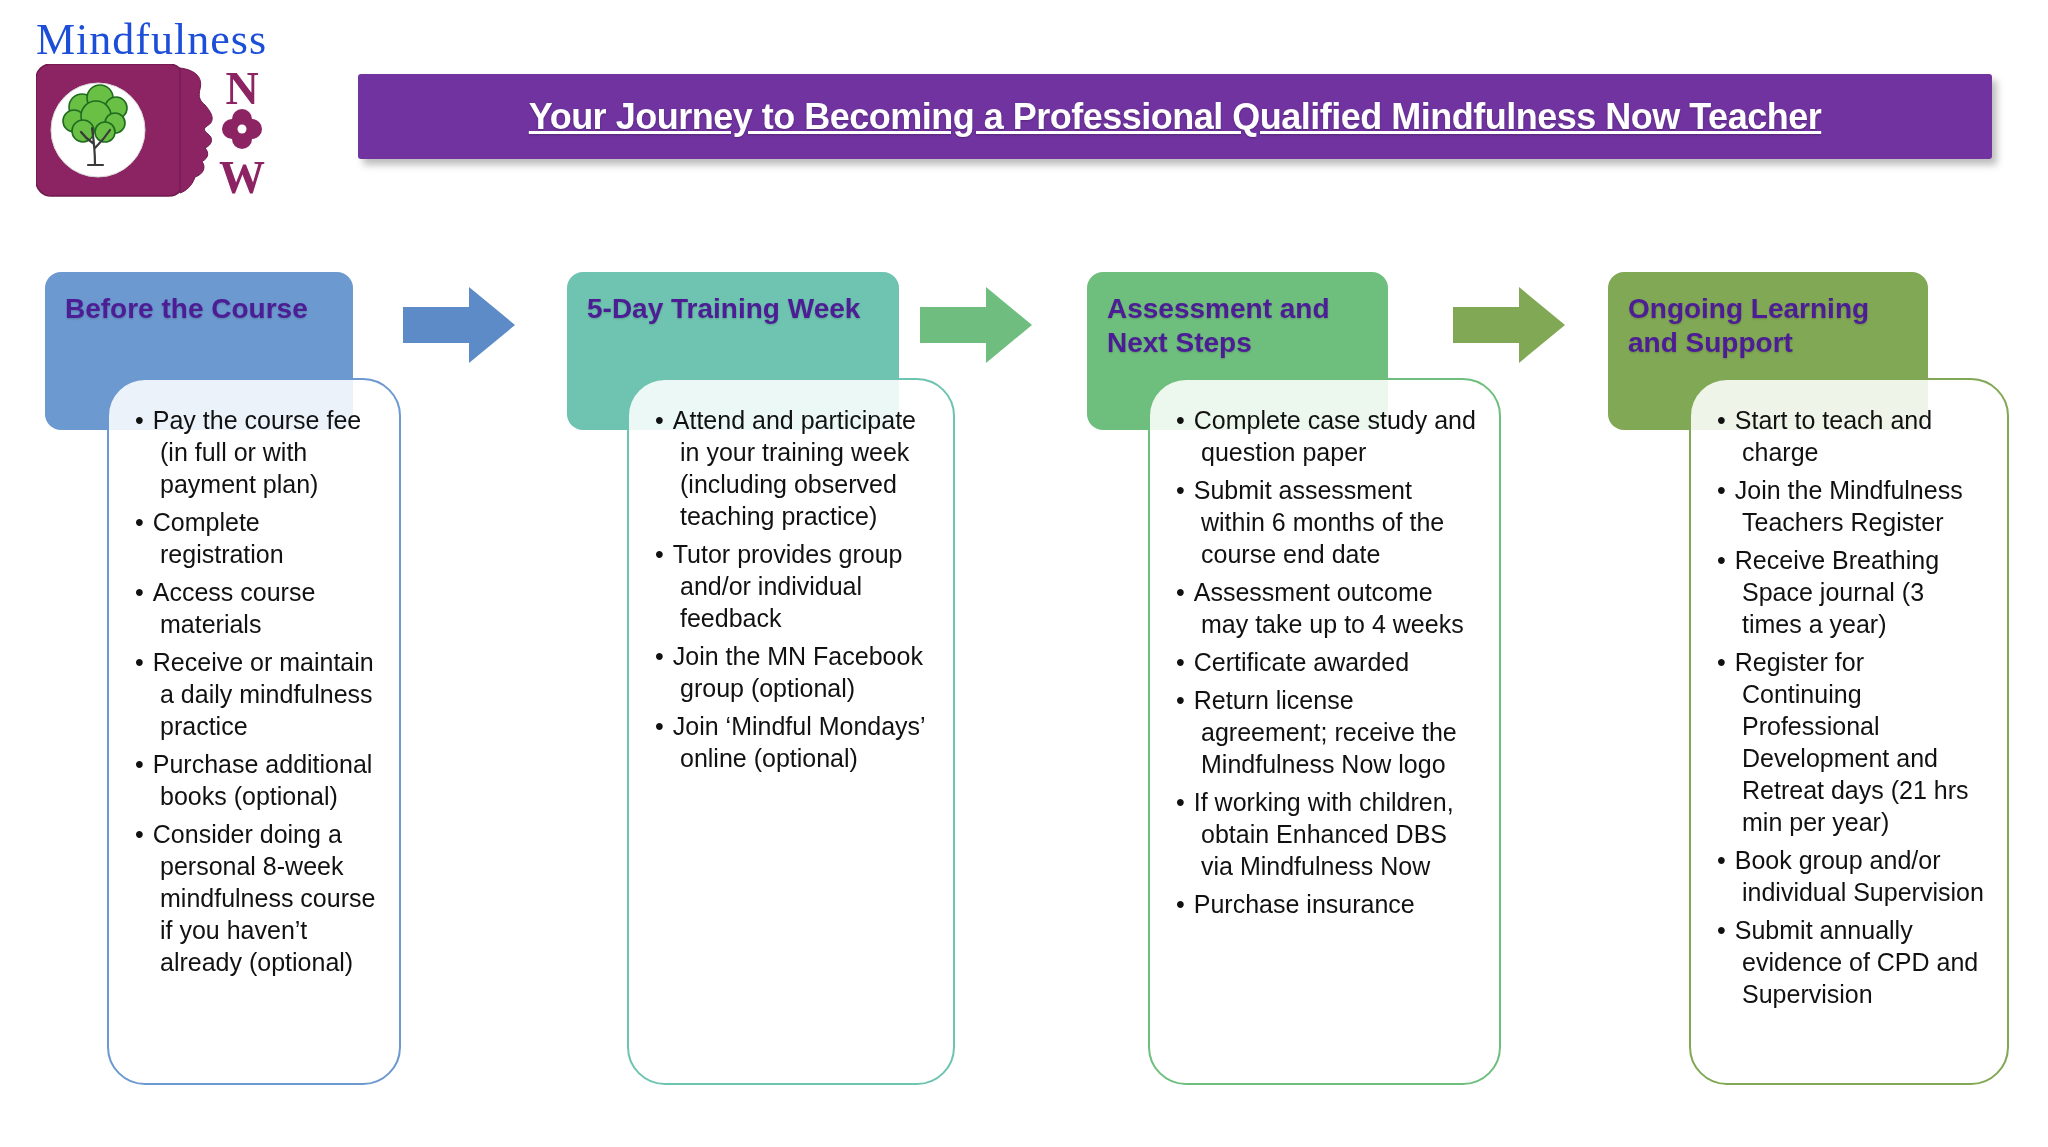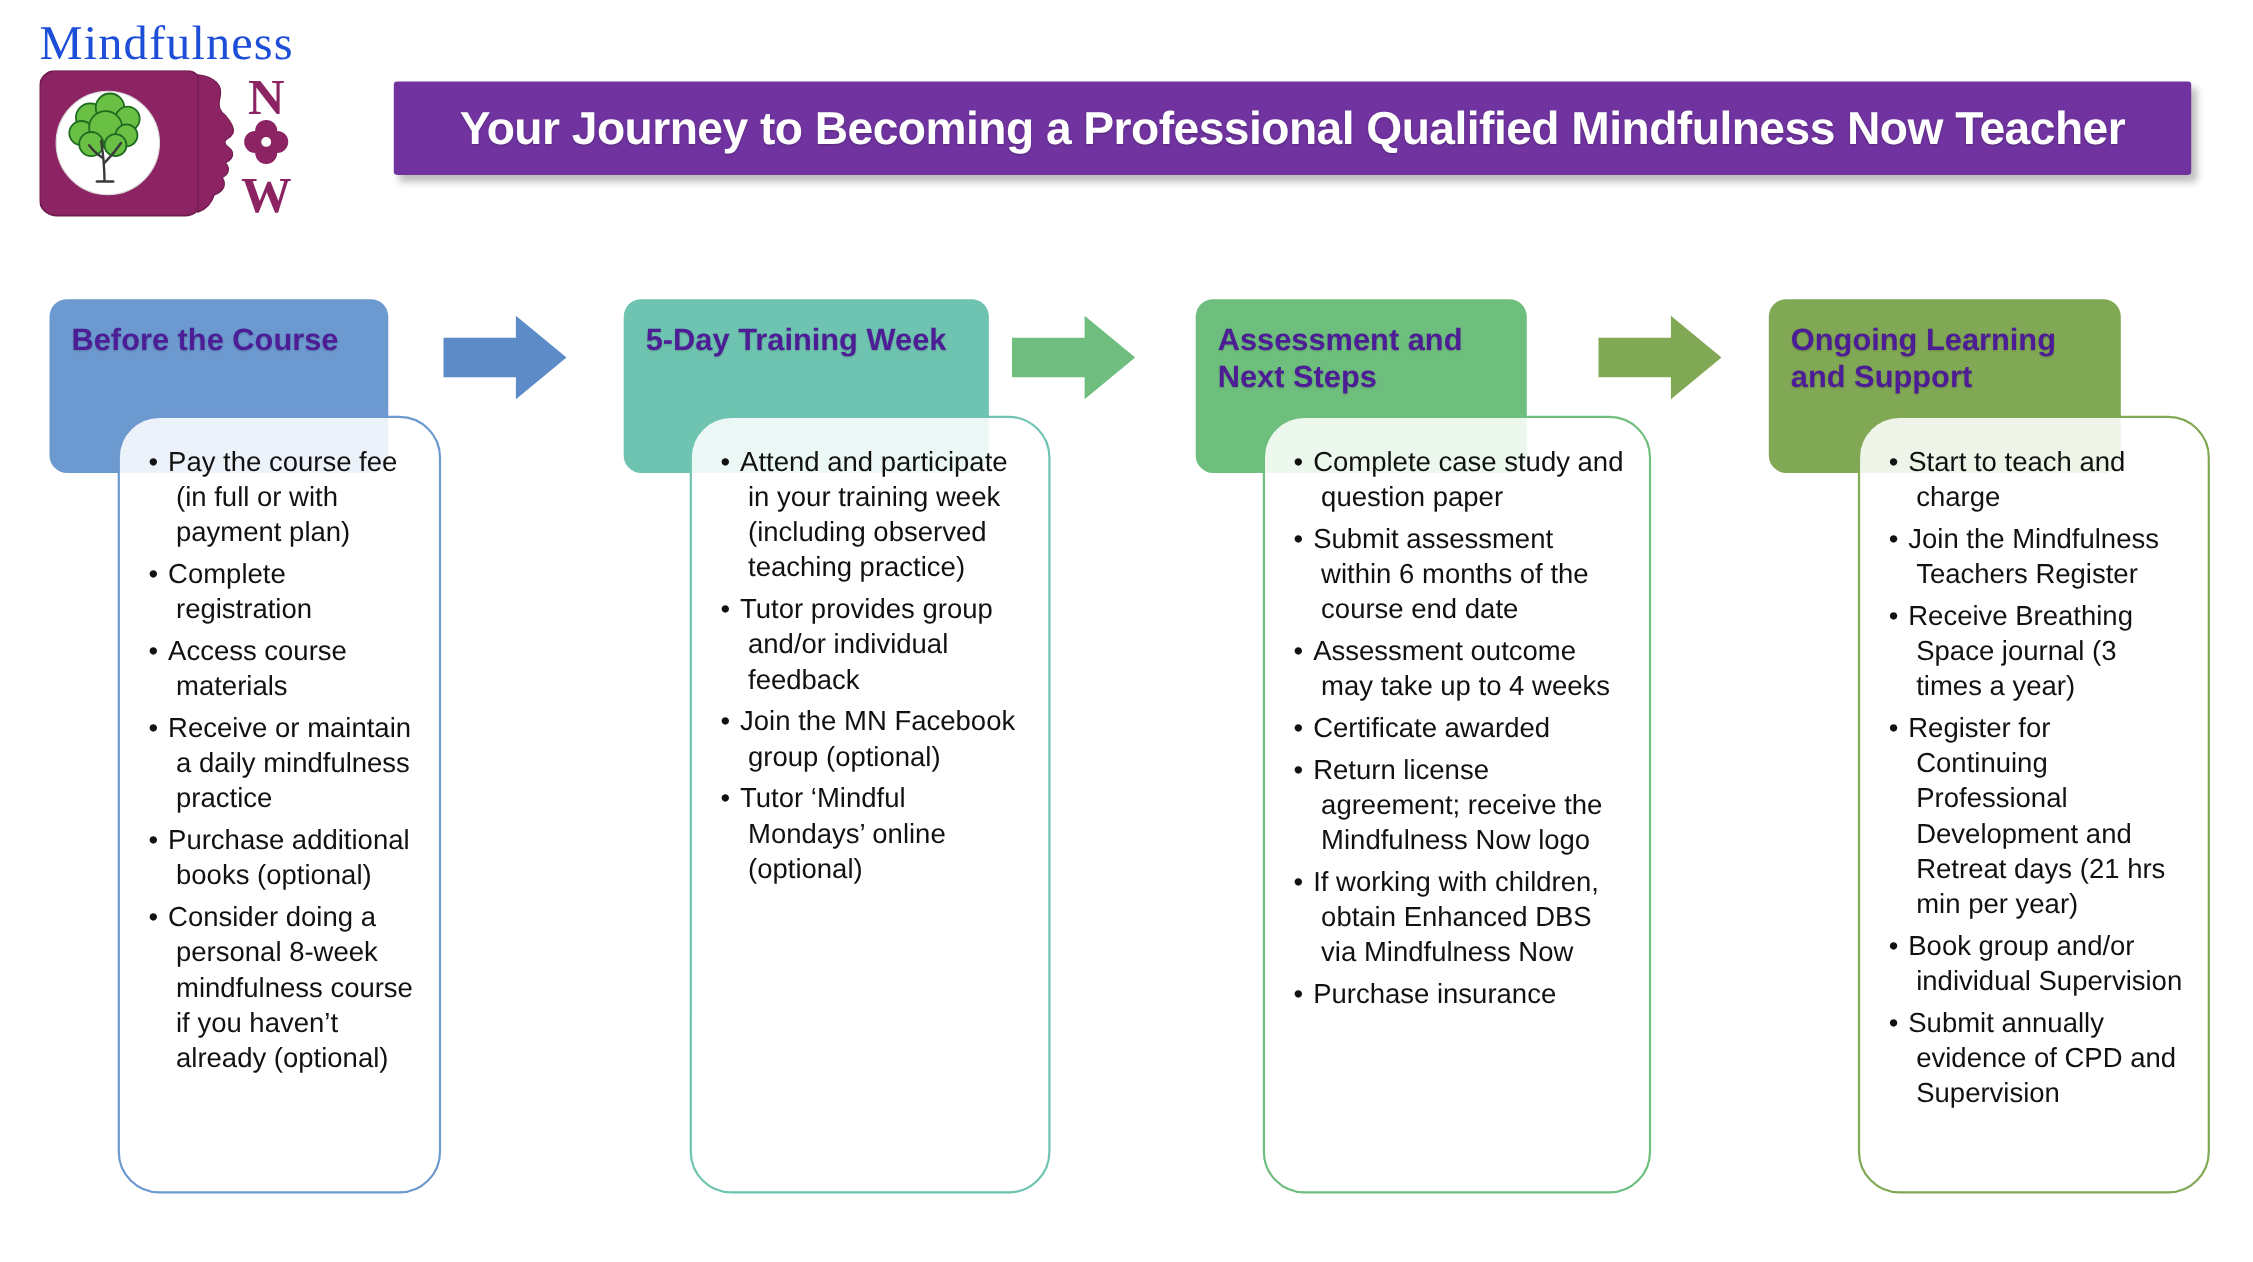--- a/index.html
+++ b/index.html
@@ -17,22 +17,22 @@
   .logo-mark { position:absolute; left:36px; top:64px; }
 
   
   .banner {
     position:absolute; left:358px; top:74px; width:1634px; height:85px;
     display:flex; align-items:center; justify-content:center;
     border-radius:3px;
     box-shadow:5px 6px 7px rgba(110,110,110,0.45);
   }
   .banner span {
-    color:#ffffff; font-size:42px; font-weight:600; letter-spacing:-0.5px;
-    white-space:nowrap; text-shadow:0 1px 2px rgba(0,0,0,0.25);
+    color:#ffffff; font-size:36px; font-weight:600; letter-spacing:-0.5px;
+    white-space:nowrap; text-shadow:0 1px 2px rgba(0,0,0,0.25);text-decoration:underline;
   }
 
   
   .stage-header {
     position:absolute; top:272px; height:158px; box-sizing:border-box;
     border-radius:16px; background:var(--stage-color,#888);
     color:#4c1d95; font-weight:bold; font-size:28px; line-height:1.22;
     padding:20px 20px; text-shadow:0 1px 2px rgba(0,0,0,0.18);
   }
   .h0 { left:45px;   width:308px; }
@@ -129,21 +129,21 @@
 
   <div class="stage" style="--stage-color: #6EC4B0; --arrow-color: #6FBE80;">
     <div class="stage-header h1">
       <span>5-Day Training Week</span>
     </div>
     <div class="stage-card c1">
       <ul class="bullets">
           <li>Attend and participate in your training week (including observed teaching practice)</li>
           <li>Tutor provides group and/or individual feedback</li>
           <li>Join the MN Facebook group (optional)</li>
-          <li>Tutor ‘Mindful Mondays’ online (optional)</li>
+          <li>Join ‘Mindful Mondays’ online (optional)</li>
         </ul>
     </div>
     <svg class="arrow a1" viewBox="0 0 112 76">
       <polygon points="0,20 66,20 66,0 112,38 66,76 66,56 0,56"></polygon>
     </svg>
   </div>
 
   <div class="stage" style="--stage-color: #6EBF7E; --arrow-color: #81A854;">
     <div class="stage-header h2">
       <span>Assessment and Next Steps</span>

